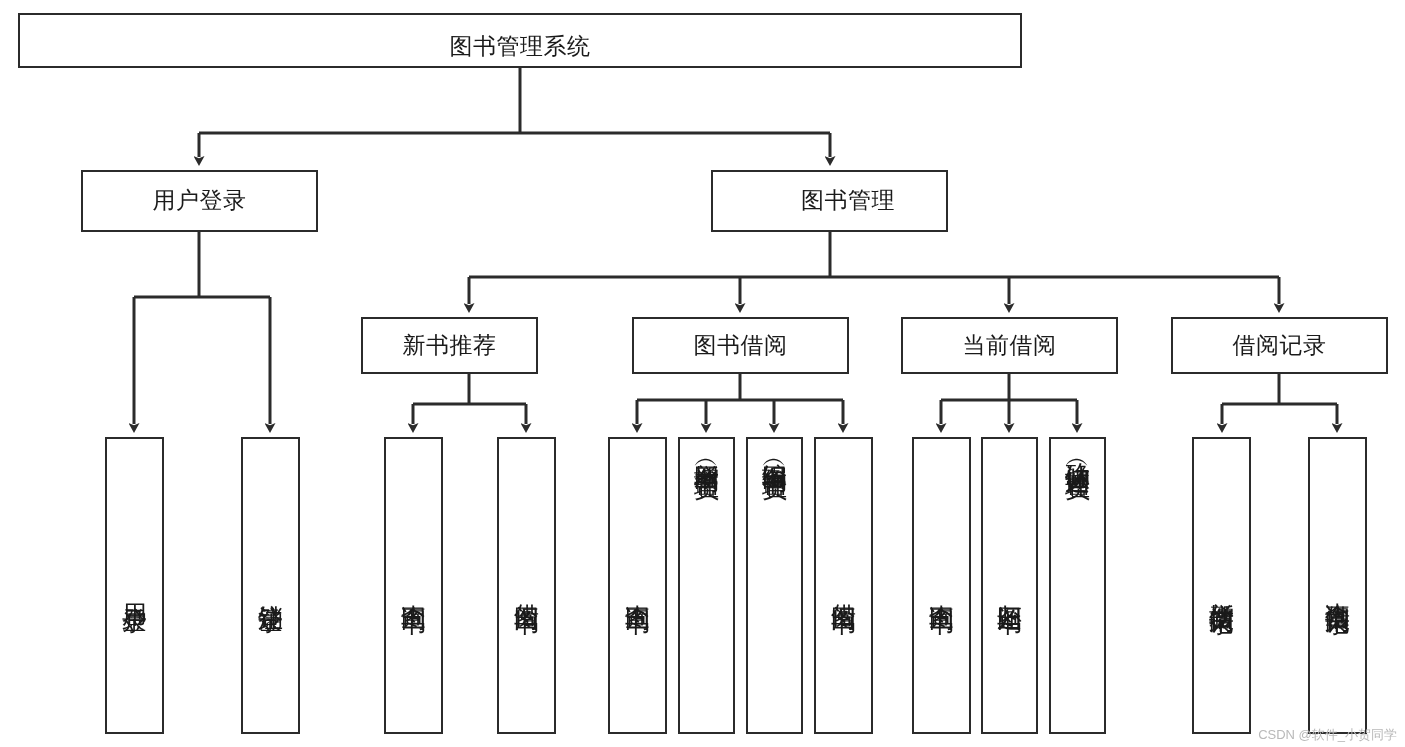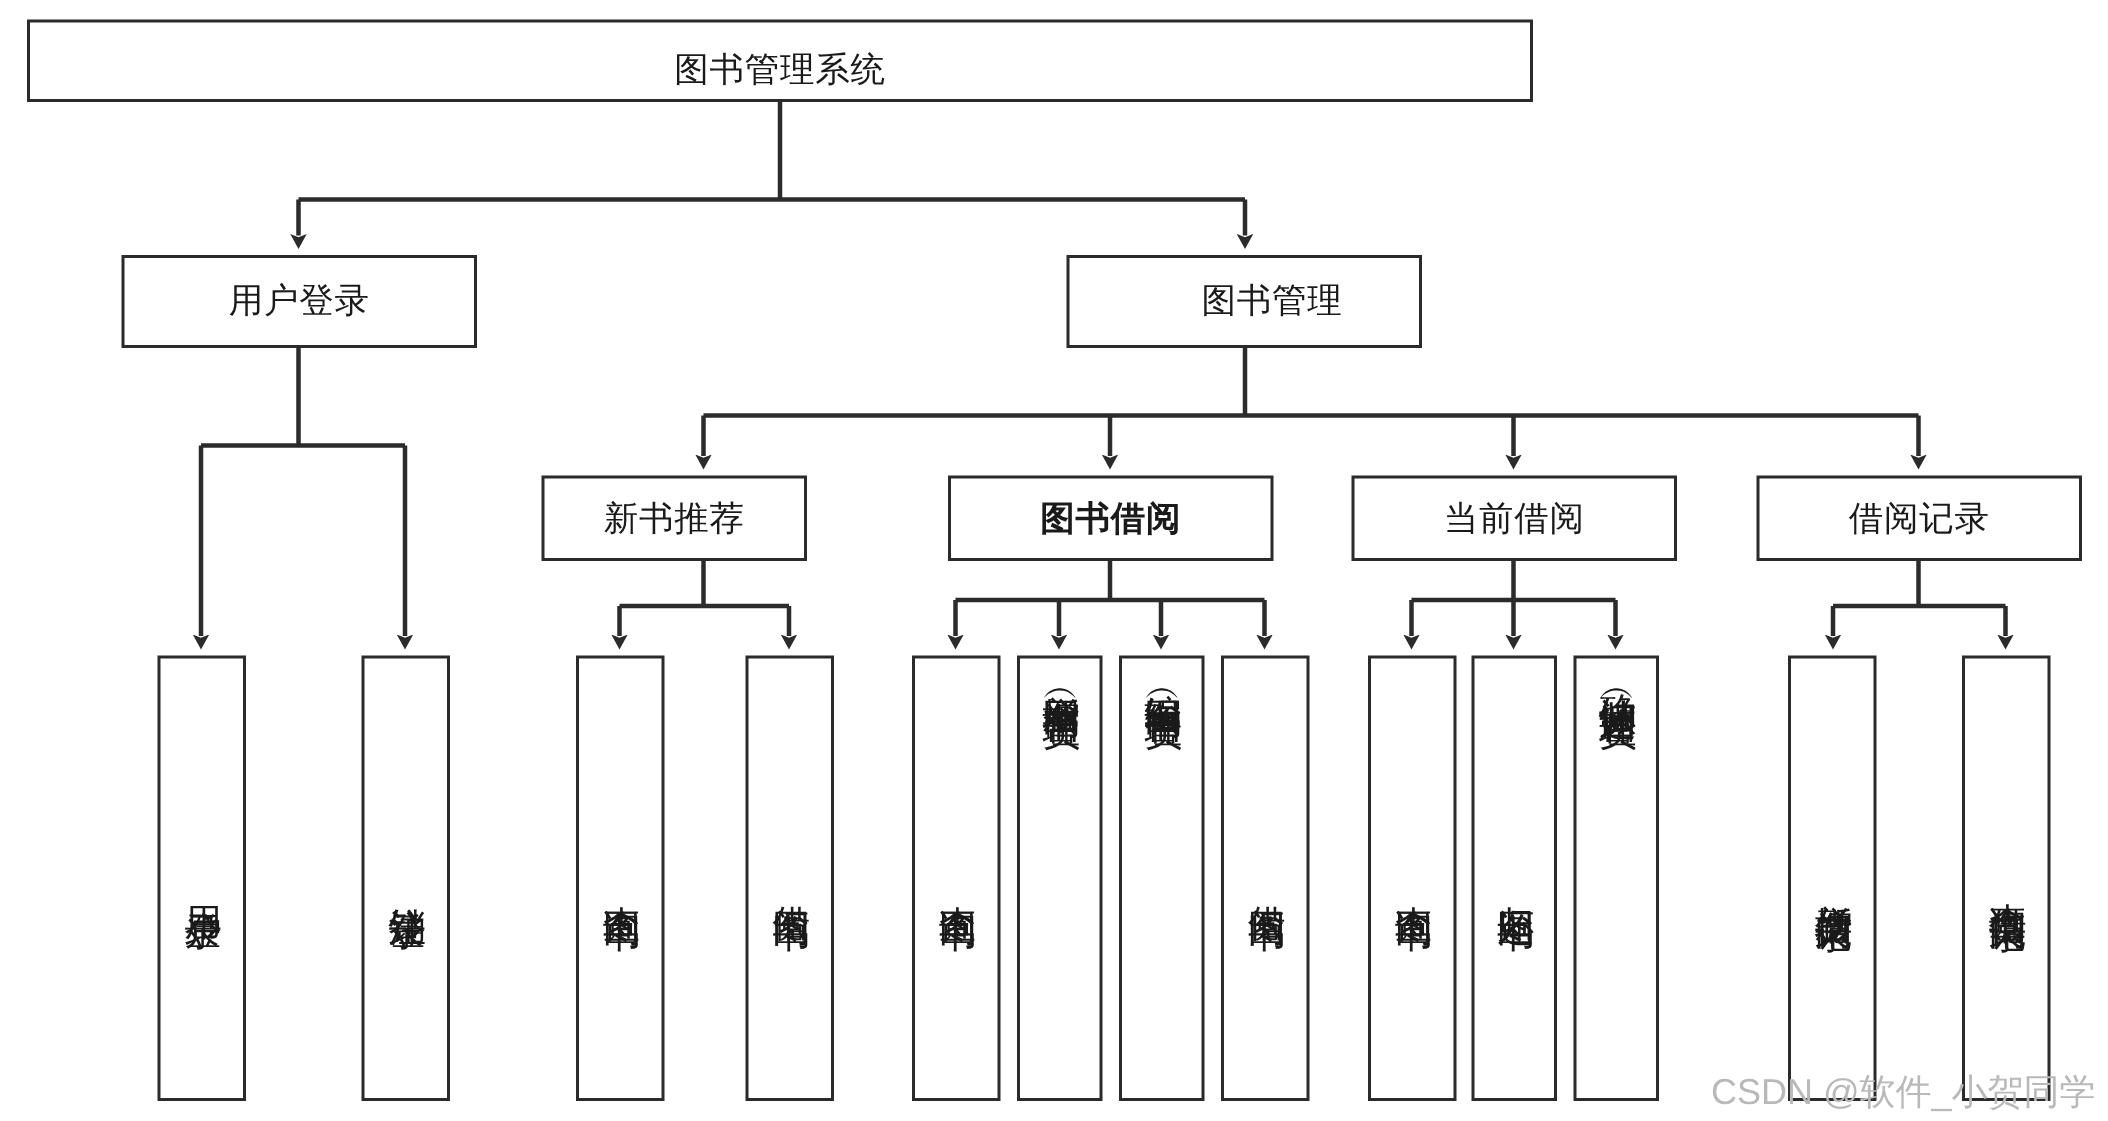--- a/index.html
+++ b/index.html
@@ -57,21 +57,21 @@
     text-orientation: upright;
     font-size: 25px;
     line-height: 1.0;
     letter-spacing: 2px;
     margin: 0 auto;
   }
   .watermark {
     position: absolute;
     right: 8px;
     bottom: 3px;
-    font-size: 24px;
+    font-size: 13px;
     color: #b9b9b9;
     font-family: "Liberation Sans", "DejaVu Sans", sans-serif;
     white-space: nowrap;
     pointer-events: none;
   }
 </style>
 </head>
 <body>
 
 <div id="canvas">
@@ -133,21 +133,21 @@
   <div class="node horiz" style="left:81px; top:170px; width:237px; height:62px;">
     <span class="label">用户登录</span>
   </div>
   <div class="node horiz" style="left:711px; top:170px; width:237px; height:62px;padding-left:37px;">
     <span class="label">图书管理</span>
   </div>
 
   <div class="node horiz" style="left:361px; top:317px; width:177px; height:57px;">
     <span class="label">新书推荐</span>
   </div>
-  <div class="node horiz" style="left:632px; top:317px; width:217px; height:57px;font-weight:bold;">
+  <div class="node horiz" style="left:632px; top:317px; width:217px; height:57px;">
     <span class="label">图书借阅</span>
   </div>
   <div class="node horiz" style="left:1171px; top:317px; width:217px; height:57px;">
     <span class="label">借阅记录</span>
   </div>
   <div class="node horiz" style="left:901px; top:317px; width:217px; height:57px;">
     <span class="label">当前借阅</span>
   </div>
 
   <div class="node vert" style="left:105px; top:437px; width:59px; height:297px; align-items:center;">

